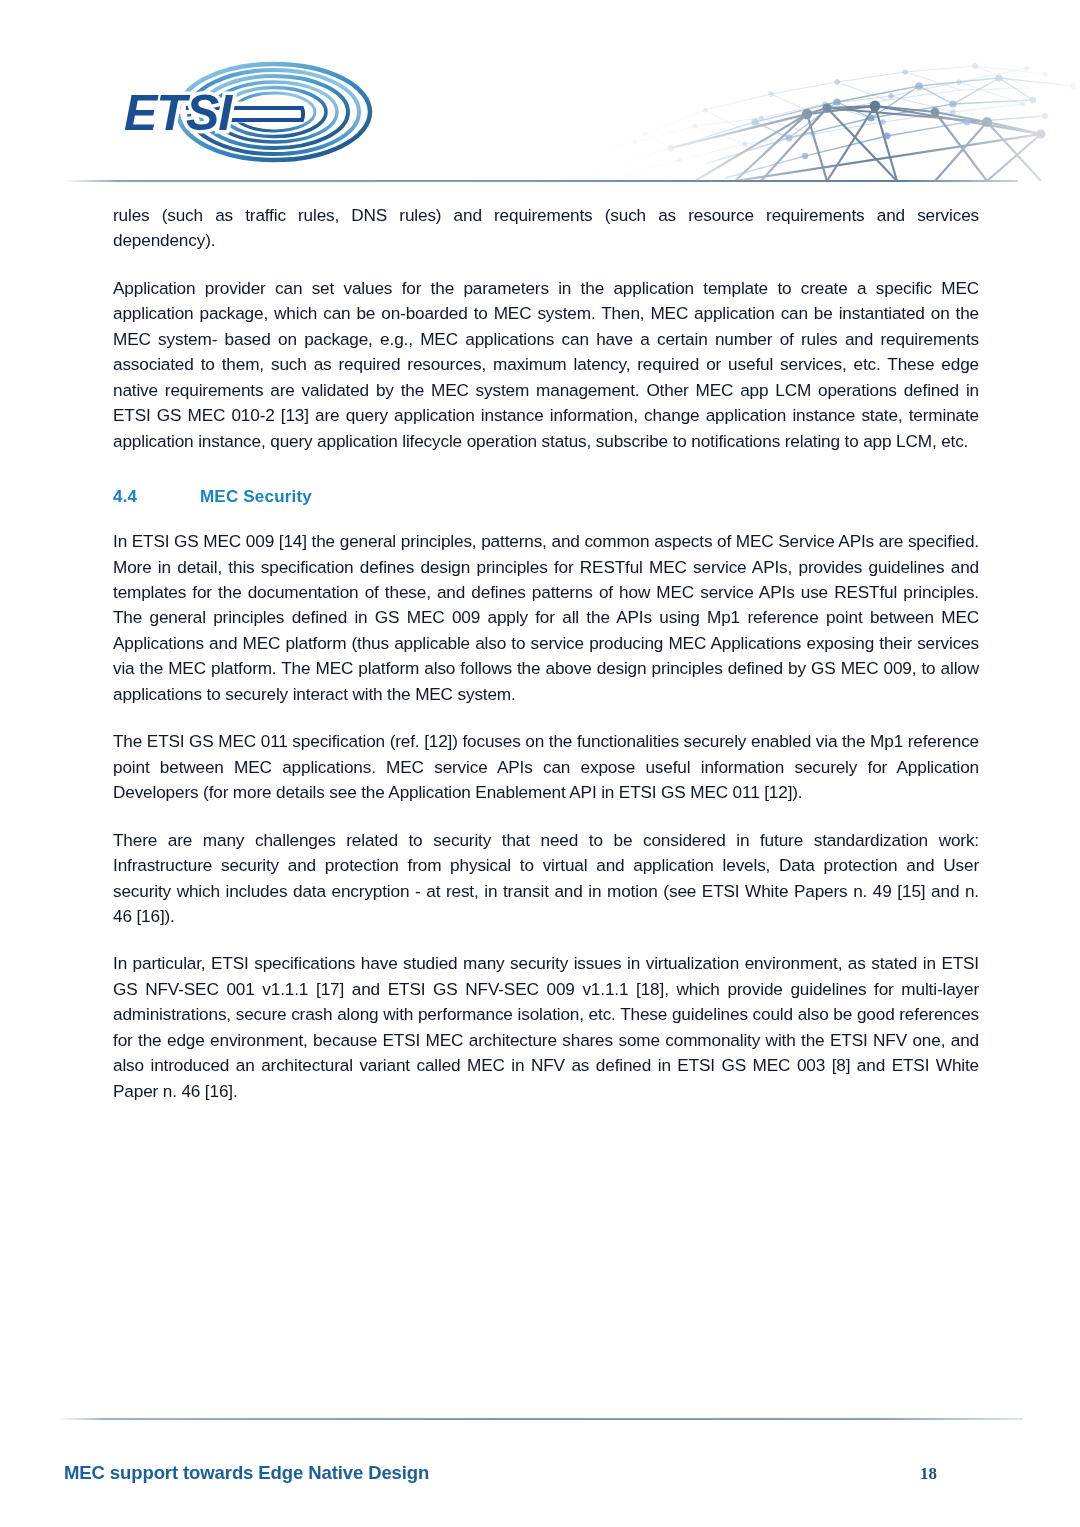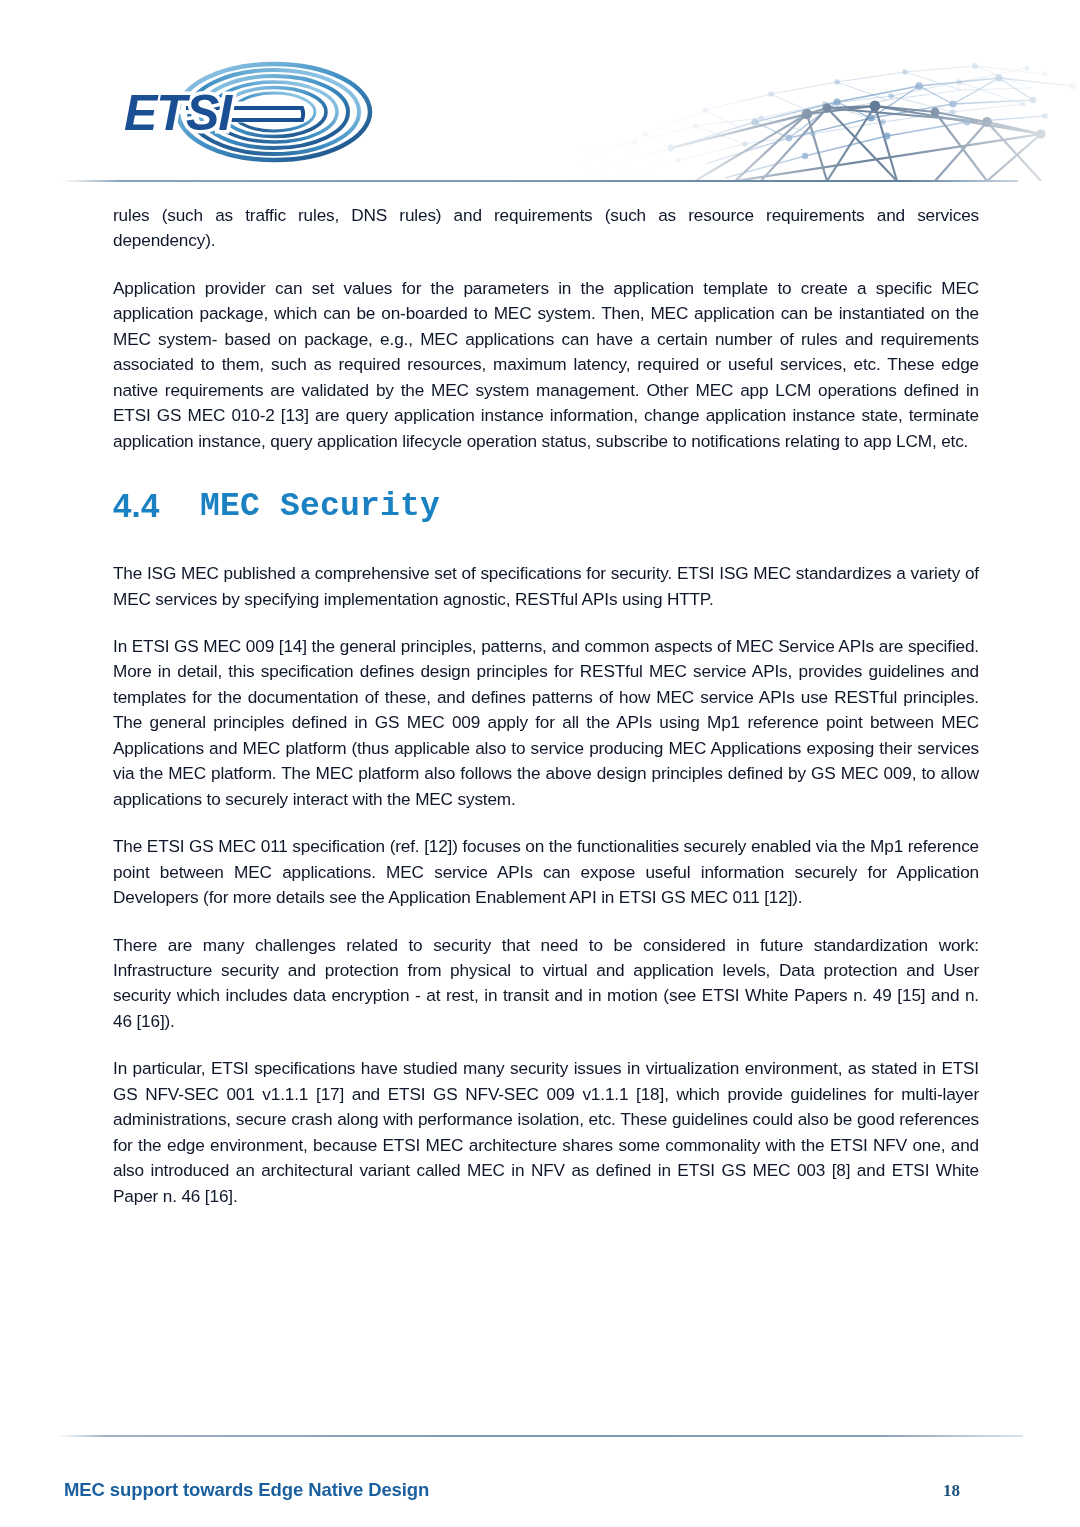--- a/index.html
+++ b/index.html
@@ -68,39 +68,39 @@
     font-size: 17.2px;
     line-height: 1.48;
     color: #0f172a;
     text-align: justify;
     font-family: "Liberation Sans", sans-serif;
     letter-spacing: -0.15px;
   }
   p.body-text:last-child { margin-bottom: 0; }
 
   .section-heading {
-    margin: 33px 0 36px 0;
+    margin: 33px 0 22px 0;
     display: flex;
     align-items: center;
     color: #1a82c2;
-    font-size: 33px;
+    font-size: 17px;
     font-weight: bold;
     letter-spacing: 0.2px;
   }
   .section-heading .sec-num {
     width: 87px;
     flex: 0 0 87px;
   }
-  .section-heading .sec-title { flex: 1 1 auto; font-family: Liberation Mono, monospace; }
+  .section-heading .sec-title { flex: 1 1 auto; }
 
   
   .page-footer {
     position: absolute;
     left: 0;
-    bottom: 0;
+    bottom: 17px;
     width: 943px;
     height: 120px;
   }
   .footer-rule {
     position: absolute;
     left: 57px;
     top: 28px;
     width: 966px;
     height: 2px;
     background: linear-gradient(to right, #ffffff 0%, #9fb3c6 5%, #7e98b0 45%, #88a0b6 85%, #dde5ec 100%);
@@ -112,21 +112,20 @@
     font-size: 18.5px;
     font-weight: bold;
     color: #1a5f9e;
     letter-spacing: -0.1px;
   }
   .footer-page-number {
     position: absolute;
     left: 920px;
     top: 74px;
     width: 40px;
-    text-align: right;
     font-family: "Liberation Serif", serif;
     font-size: 17px;
     font-weight: bold;
     color: #1b4f7e;
   }
 </style>
 </head>
 <body>
 
 <div class="page-header">
@@ -291,21 +290,20 @@
 
   <p class="body-text">rules (such as traffic rules, DNS rules) and requirements (such as resource requirements and services dependency).</p>
 
   <p class="body-text">Application provider can set values for the parameters in the application template to create a specific MEC application package, which can be on-boarded to MEC system. Then, MEC application can be instantiated on the MEC system- based on package, e.g., MEC applications can have a certain number of rules and requirements associated to them, such as required resources, maximum latency, required or useful services, etc. These edge native requirements are validated by the MEC system management. Other MEC app LCM operations defined in ETSI GS MEC 010-2 [13] are query application instance information, change application instance state, terminate application instance, query application lifecycle operation status, subscribe to notifications relating to app LCM, etc.</p>
 
   <h2 class="section-heading">
     <span class="sec-num">4.4</span>
     <span class="sec-title">MEC Security</span>
   </h2>
 
-  <p class="body-text">The ISG MEC published a comprehensive set of specifications for security. ETSI ISG MEC standardizes a variety of MEC services by specifying implementation agnostic, RESTful APIs using HTTP.</p>
 
   <p class="body-text">In ETSI GS MEC 009 [14] the general principles, patterns, and common aspects of MEC Service APIs are specified. More in detail, this specification defines design principles for RESTful MEC service APIs, provides guidelines and templates for the documentation of these, and defines patterns of how MEC service APIs use RESTful principles. The general principles defined in GS MEC 009 apply for all the APIs using Mp1 reference point between MEC Applications and MEC platform (thus applicable also to service producing MEC Applications exposing their services via the MEC platform. The MEC platform also follows the above design principles defined by GS MEC 009, to allow applications to securely interact with the MEC system.</p>
 
   <p class="body-text">The ETSI GS MEC 011 specification (ref. [12]) focuses on the functionalities securely enabled via the Mp1 reference point between MEC applications. MEC service APIs can expose useful information securely for Application Developers (for more details see the Application Enablement API in ETSI GS MEC 011 [12]).</p>
 
   <p class="body-text">There are many challenges related to security that need to be considered in future standardization work: Infrastructure security and protection from physical to virtual and application levels, Data protection and User security which includes data encryption - at rest, in transit and in motion (see ETSI White Papers n. 49 [15] and n. 46 [16]).</p>
 
   <p class="body-text">In particular, ETSI specifications have studied many security issues in virtualization environment, as stated in ETSI GS NFV-SEC 001 v1.1.1 [17] and ETSI GS NFV-SEC 009 v1.1.1 [18], which provide guidelines for multi-layer administrations, secure crash along with performance isolation, etc. These guidelines could also be good references for the edge environment, because ETSI MEC architecture shares some commonality with the ETSI NFV one, and also introduced an architectural variant called MEC in NFV as defined in ETSI GS MEC 003 [8] and ETSI White Paper n. 46 [16].</p>
 
 </div>

